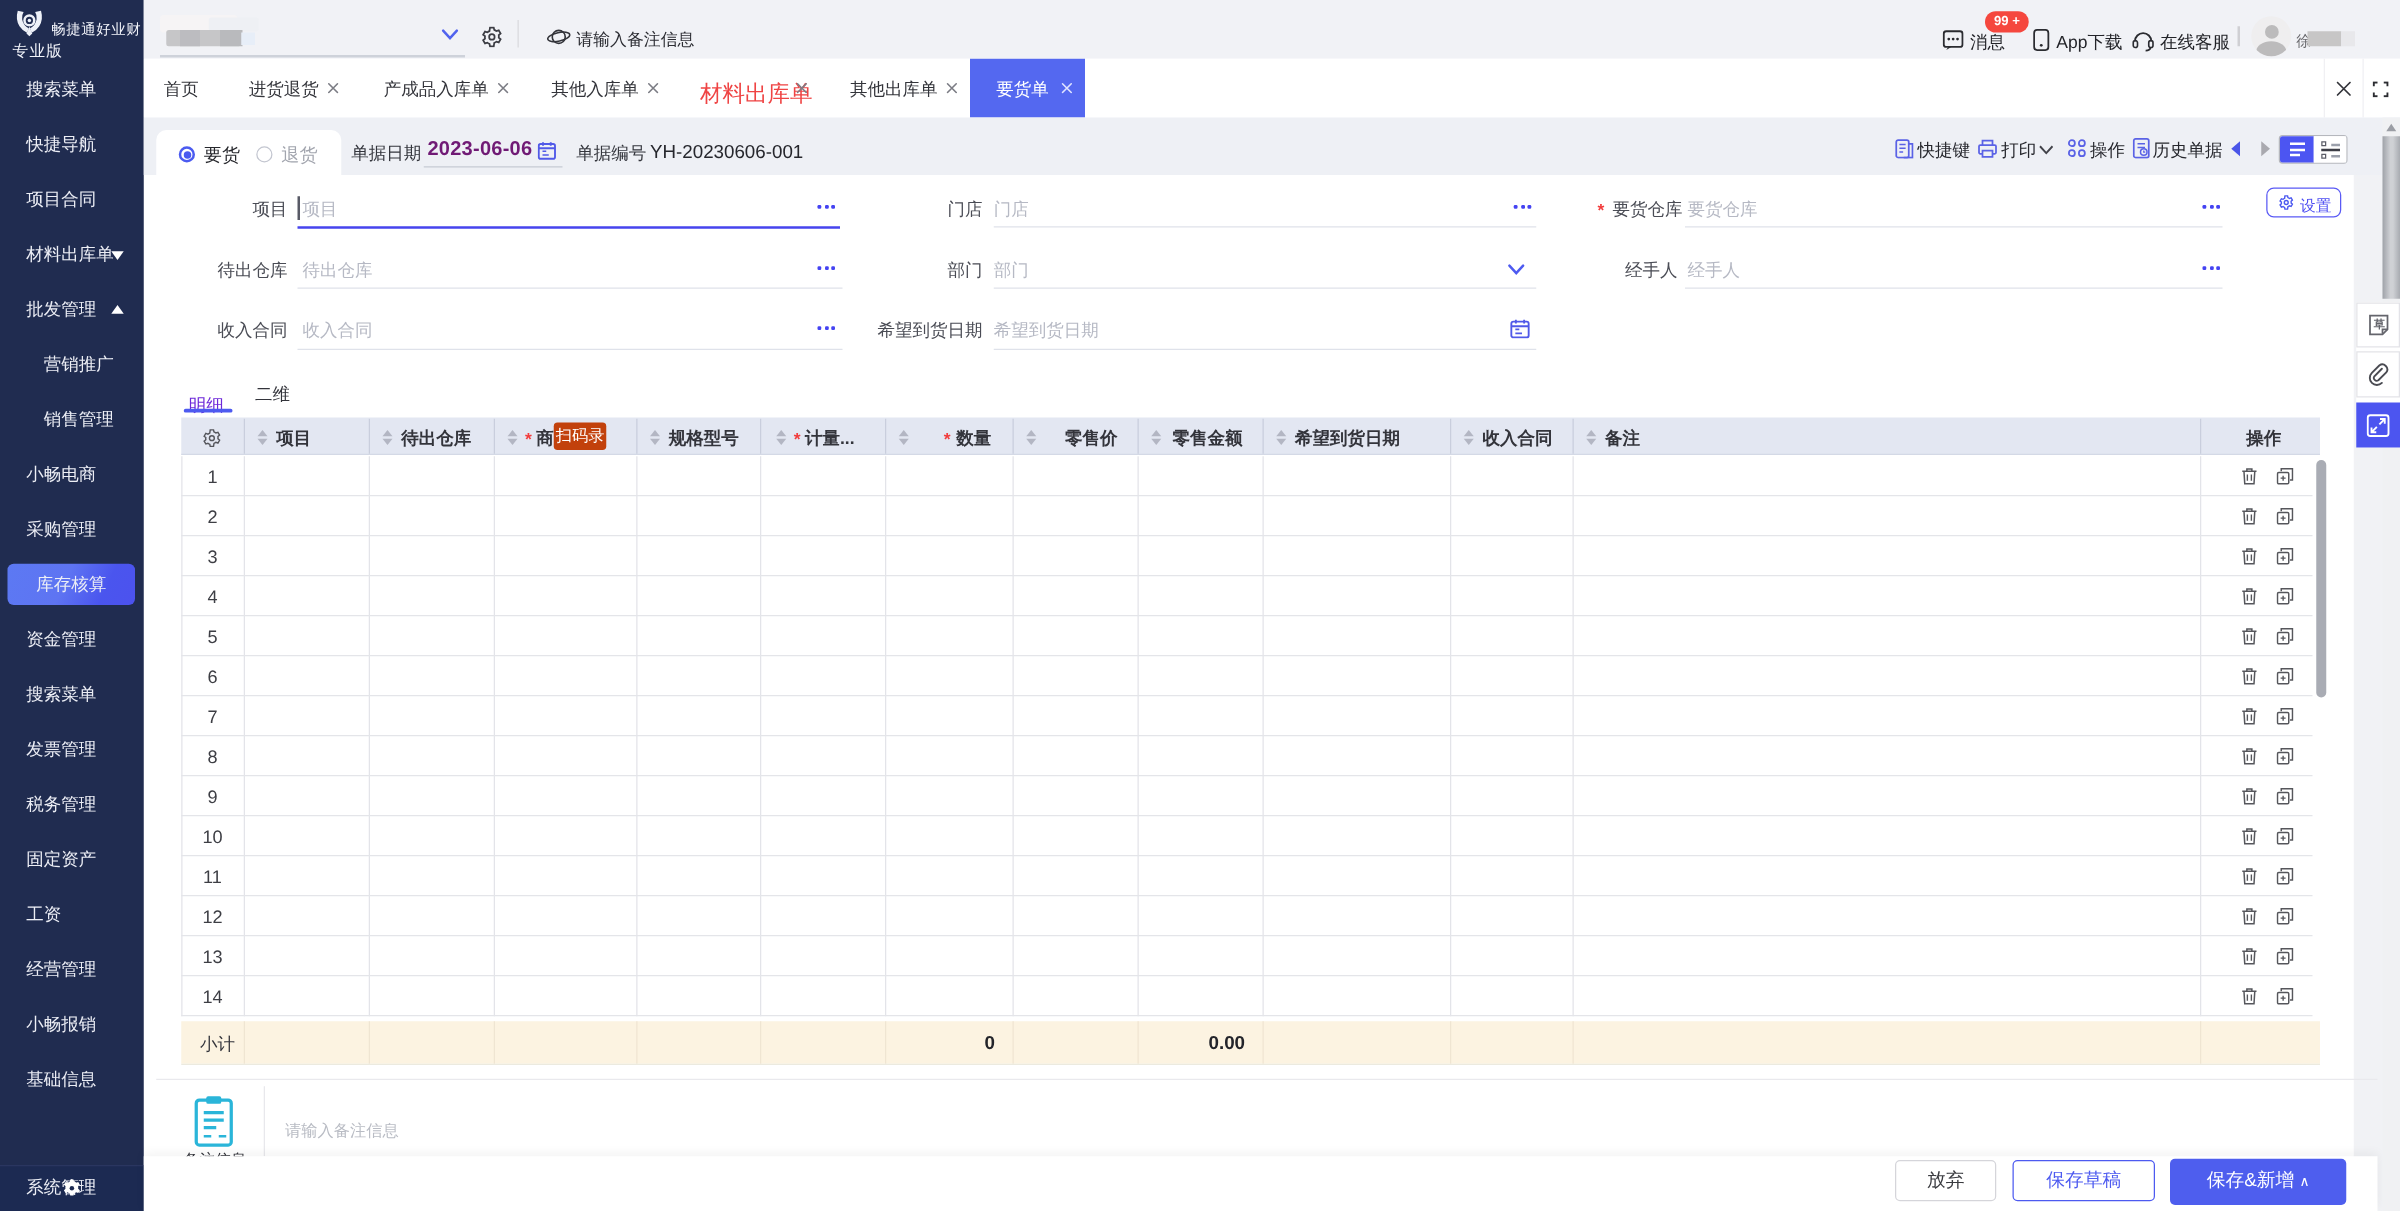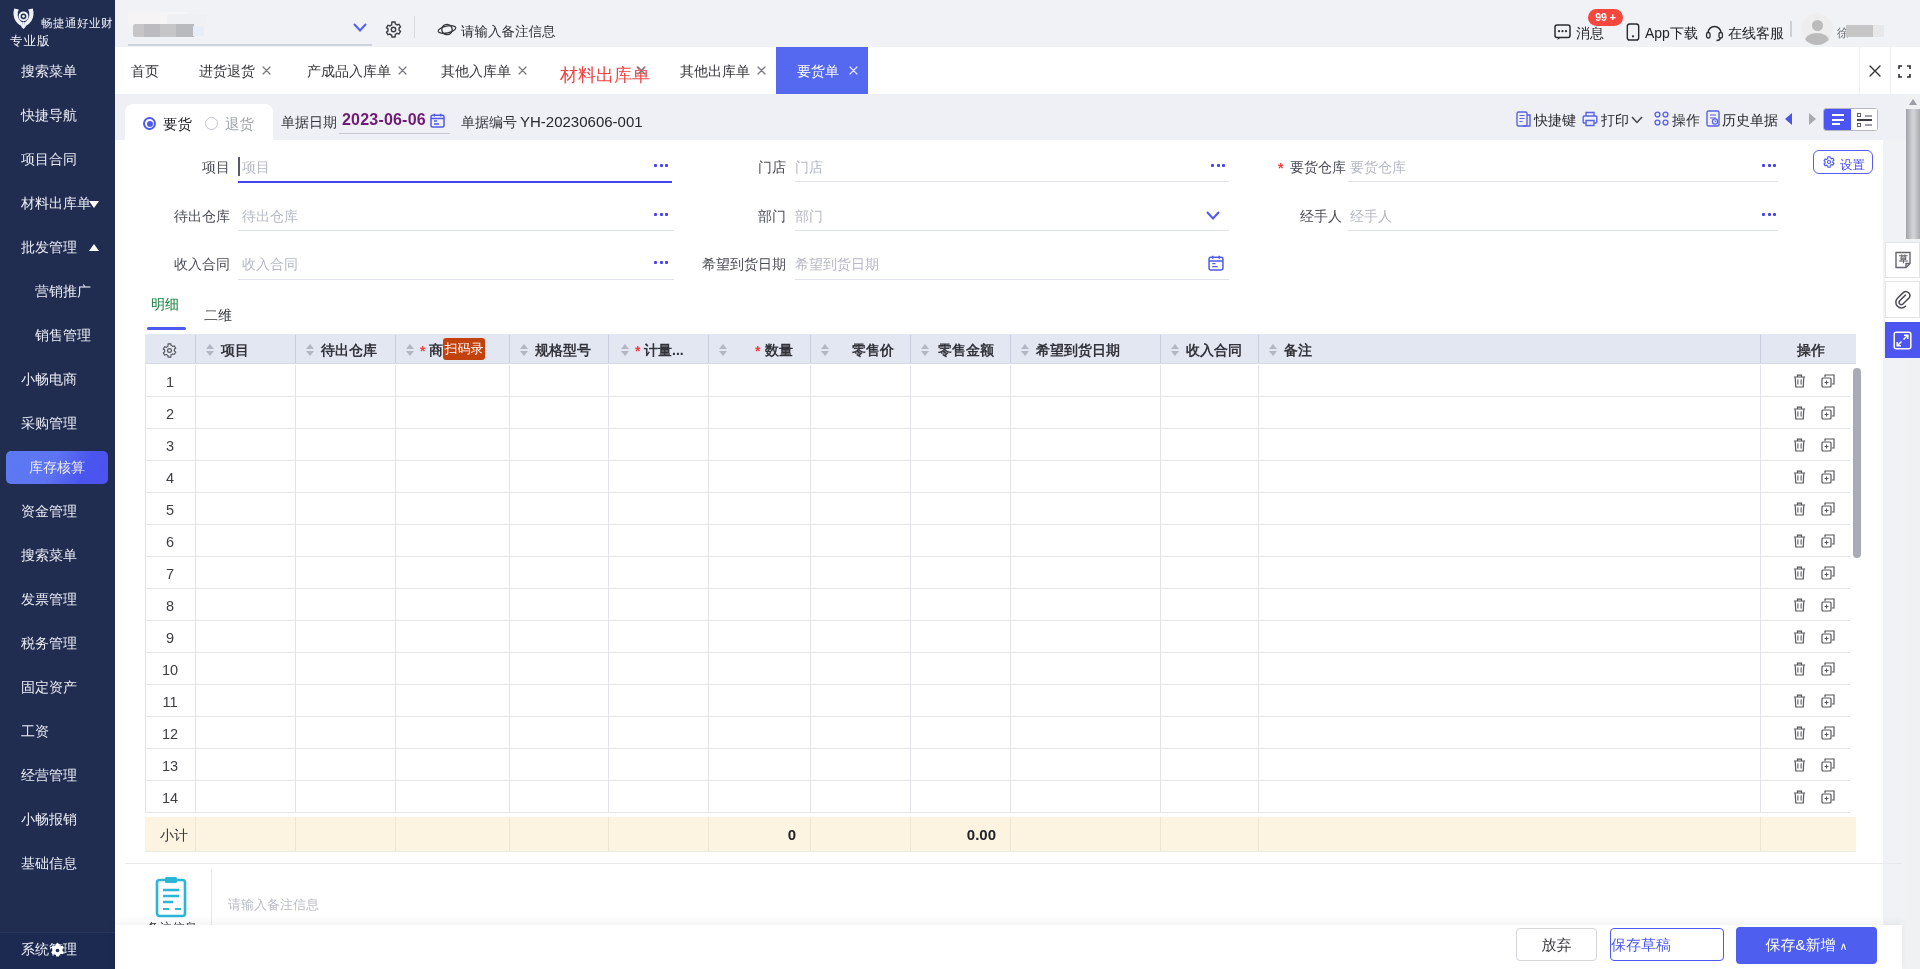--- a/index.html
+++ b/index.html
@@ -268,21 +268,21 @@
   </div>
 <div class="a uline" style="left:238px;top:279px;width:436px;"></div>
 <div class="a lbl" style="left:702px;top:256px;">希望到货日期</div>
 <div class="a ph" style="left:795px;top:256px;">希望到货日期</div>
 <svg class="a" style="left:1208px;top:255px;" width="16" height="16" viewBox="0 0 15 15">
 <rect x="1" y="2.2" width="13" height="11.8" rx="1.5" fill="none" stroke="#5059e8" stroke-width="1.4"></rect>
 <path d="M4.4,0.8 V3.6 M10.6,0.8 V3.6 M1,5.6 H14" stroke="#5059e8" stroke-width="1.4"></path>
 <path d="M4,8 H7 M4,11 H9" stroke="#5059e8" stroke-width="1.2"></path>
   </svg>
 <div class="a uline" style="left:795px;top:279px;width:434px;"></div>
-<div class="a" style="left:151px;top:296px;font-size:14px;color:#15803d;">明细</div>
+<div class="a" style="left:151px;top:316px;font-size:14px;color:#6d28d9;">明细</div>
 <div class="a" style="left:147px;top:327px;width:39px;height:3px;background:#4d5af0;border-radius:2px;"></div>
 <div class="a" style="left:204px;top:307px;font-size:14px;color:#33343b;">二维</div>
 <div class="a" style="left:145px;top:334px;width:1711px;height:30px;background:#e3e7f2;border-bottom:1px solid #d4d9e6;"></div>
 <div class="a" style="left:195px;top:335px;width:1px;height:28px;background:#c9cedd;"></div>
 <div class="a" style="left:295px;top:335px;width:1px;height:28px;background:#c9cedd;"></div>
 <div class="a" style="left:395px;top:335px;width:1px;height:28px;background:#c9cedd;"></div>
 <div class="a" style="left:509px;top:335px;width:1px;height:28px;background:#c9cedd;"></div>
 <div class="a" style="left:608px;top:335px;width:1px;height:28px;background:#c9cedd;"></div>
 <div class="a" style="left:708px;top:335px;width:1px;height:28px;background:#c9cedd;"></div>
 <div class="a" style="left:810px;top:335px;width:1px;height:28px;background:#c9cedd;"></div>
@@ -559,21 +559,21 @@
 <rect x="2" y="4" width="28" height="36" rx="2.5" fill="none" stroke="#2ab5d9" stroke-width="2.6"></rect>
 <rect x="10" y="1" width="12" height="6" rx="1.5" fill="#2ab5d9"></rect>
 <path d="M8,14 h16 M8,20 h16 M8,26 h10" stroke="#2ab5d9" stroke-width="2.6"></path>
 <path d="M8,33 h6 M20,33 h6" stroke="#2ab5d9" stroke-width="2"></path>
   </svg>
 <div class="a" style="left:147px;top:920px;font-size:12.5px;color:#33343b;">备注信息</div>
 <div class="a" style="left:211px;top:869px;width:1px;height:56px;background:#e8e8ec;"></div>
 <div class="a" style="left:228px;top:896px;font-size:13px;color:#b9bcc4;">请输入备注信息</div>
 <div class="a" style="left:115px;top:925px;width:1787px;height:44px;background:#fff;box-shadow:0 -3px 8px rgba(0,0,0,0.05);"></div>
 <div class="a" style="left:1516px;top:928px;width:81px;height:33px;background:#fff;border:1px solid #d5d5da;border-radius:4px;font-size:15px;color:#3a3b40;text-align:center;line-height:31px;">放弃</div>
-<div class="a" style="left:1610px;top:928px;width:114px;height:33px;background:#fff;border:1px solid #4d5af0;border-radius:4px;font-size:15px;color:#4d5af0;text-align:left;line-height:31px;">保存草稿</div>
+<div class="a" style="left:1610px;top:928px;width:114px;height:33px;background:#fff;border:1px solid #4d5af0;border-radius:4px;font-size:15px;color:#4d5af0;text-align:center;line-height:31px;">保存草稿</div>
 <div class="a" style="left:1736px;top:927px;width:141px;height:37px;background:#4e5eee;border-radius:4px;font-size:15px;color:#fff;text-align:center;line-height:36px;">保存&amp;新增 <span style="font-size:11px;">∧</span></div>
 <div class="a" style="left:1906px;top:94px;width:14px;height:875px;background:#f0f1f3;"></div>
 <div class="a" style="left:1909px;top:99px;width:0;height:0;border-left:4.5px solid transparent;border-right:4.5px solid transparent;border-bottom:6px solid #9b9ea5;"></div>
 <div class="a" style="left:1906px;top:109px;width:14px;height:130px;background:linear-gradient(90deg,#9fa2a8,#cfd1d5 45%,#cfd1d5 60%,#a8abb1);"></div>
 <div class="a" style="left:1885px;top:242px;width:35px;height:116px;background:#fff;"></div>
 <div class="a" style="left:1885px;top:242px;width:35px;height:36px;background:#fff;border:1px solid #e3e3e8;display:flex;align-items:center;justify-content:center;">
 <svg width="18" height="18" viewBox="0 0 18 18">
       <path d="M2,1.5 h14 v11 l-4,4 H2 Z" fill="none" stroke="#64656c" stroke-width="1.4"></path>
 <path d="M12,16 v-3.5 h4" fill="none" stroke="#64656c" stroke-width="1.4"></path>
 <text x="5" y="11" font-size="9" fill="#64656c" font-weight="bold">草</text>

